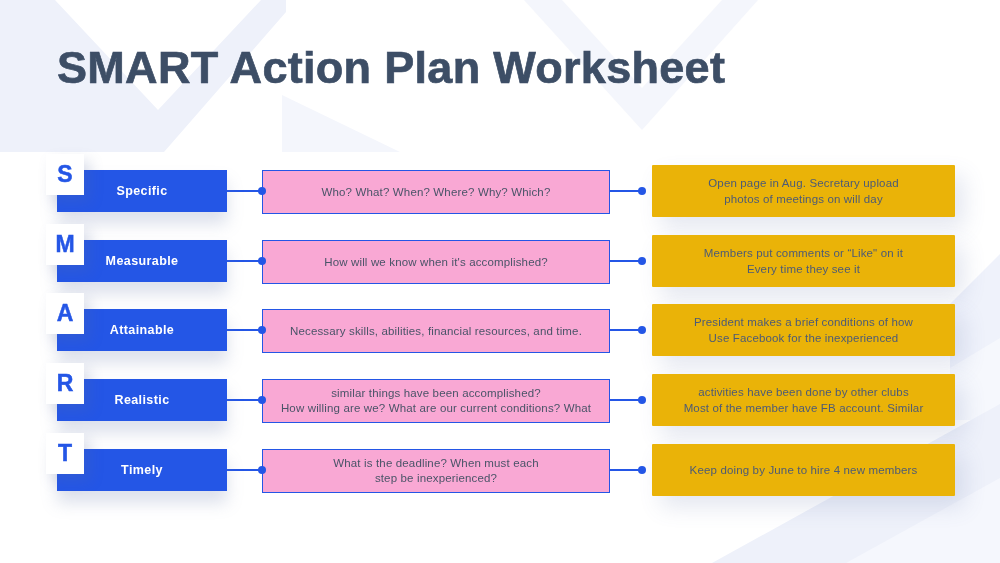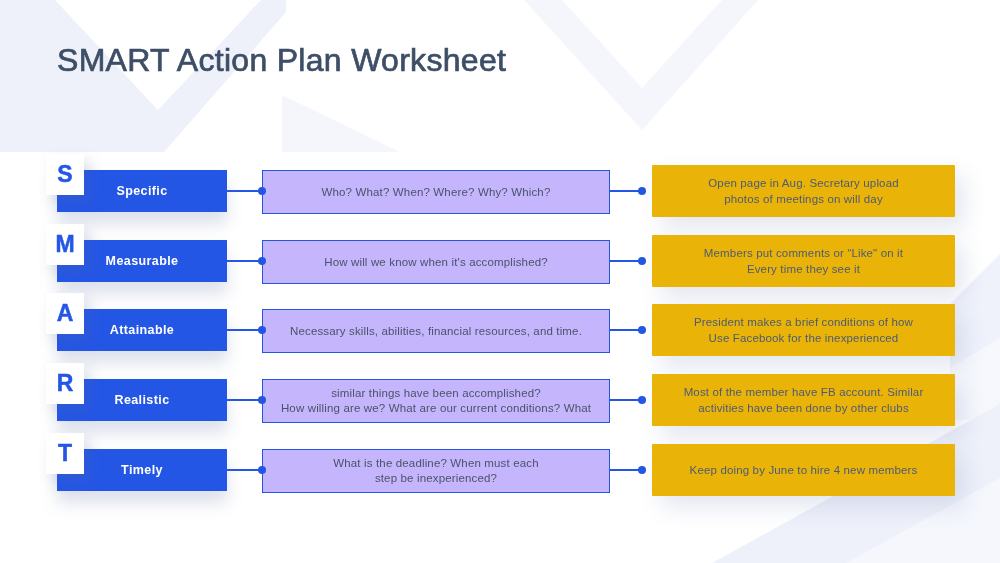--- a/index.html
+++ b/index.html
@@ -3,21 +3,21 @@
 <meta charset="utf-8">
 <style>
   html,body{margin:0;padding:0;background:#ffffff;}
   .canvas{
     position:relative;width:1000px;height:563px;overflow:hidden;
     background:#ffffff;font-family:"Liberation Sans",sans-serif;
   }
   .bg-decor{position:absolute;inset:0;width:1000px;height:563px;}
   .page-title{
     position:absolute;left:57px;top:42px;
-    font-size:32px;font-weight:400;letter-spacing:.3px;
+    font-size:45px;font-weight:700;letter-spacing:.3px;
     color:#3d4e66;-webkit-text-stroke:.7px #3d4e66;
     white-space:nowrap;
   }
   .row{position:absolute;left:0;width:1000px;height:0;}
   .letter-card{
     position:absolute;left:46px;top:-37px;width:38px;height:41px;
     background:#ffffff;box-shadow:6px 7px 14px rgba(88,106,160,.22);
     display:flex;align-items:center;justify-content:center;z-index:3;
   }
   .letter{
@@ -37,21 +37,21 @@
   .conn.left{left:227px;width:35px;}
   .conn.right{left:608px;width:34px;}
   .dot{
     position:absolute;width:8px;height:8px;border-radius:50%;
     background:var(--accent,#2456e6);top:-4px;z-index:4;
   }
   .dot.left{left:258px;}
   .dot.right{left:638px;}
   .qbox{
     position:absolute;left:262px;top:-21px;width:346px;height:42px;
-    background:#c4b5fd;border:1px solid var(--accent,#2456e6);
+    background:#f9a8d4;border:1px solid var(--accent,#2456e6);
     display:flex;flex-direction:column;align-items:center;justify-content:center;
     text-align:center;z-index:1;
   }
   .qbox span{display:block;font-size:11.5px;line-height:15px;color:#4a5468;letter-spacing:.15px;}
   .acard{
     position:absolute;left:652px;top:-26px;width:303px;height:52px;
     background:#eab308;box-shadow:9px 11px 22px rgba(88,106,160,.16);
     display:flex;flex-direction:column;align-items:center;justify-content:center;
     text-align:center;border-radius:1px;
   }
@@ -146,22 +146,22 @@
     <div class="letter-card">
         <span class="letter">R</span>
       </div>
     <div class="dot left"></div>
     <div class="qbox">
       <span>similar things have been accomplished?</span>
       <span>How willing are we? What are our current conditions? What</span>
     </div>
     <div class="dot right"></div>
     <div class="acard">
+      <span>activities have been done by other clubs</span>
       <span>Most of the member have FB account. Similar</span>
-      <span>activities have been done by other clubs</span>
     </div>
   </div>
 
   <div class="row" style="top:470px">
     <div class="conn left"></div>
     <div class="conn right"></div>
     <div class="pill">
         <span class="pill-label">Timely</span>
       </div>
     <div class="letter-card">

